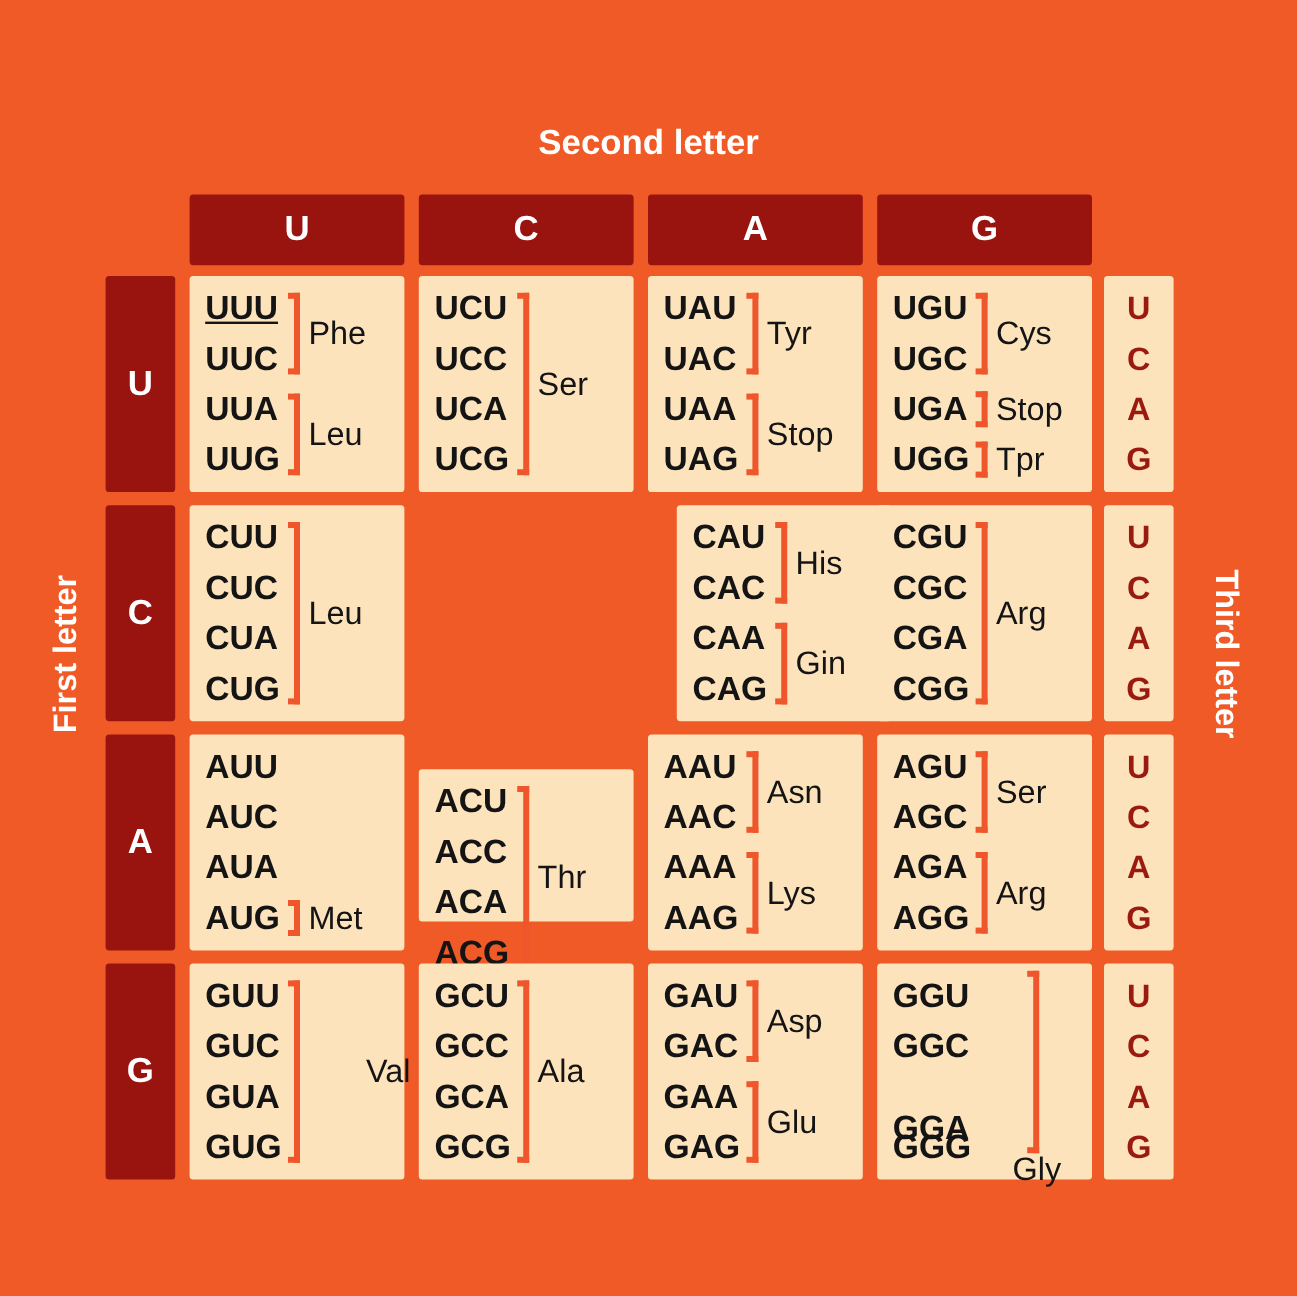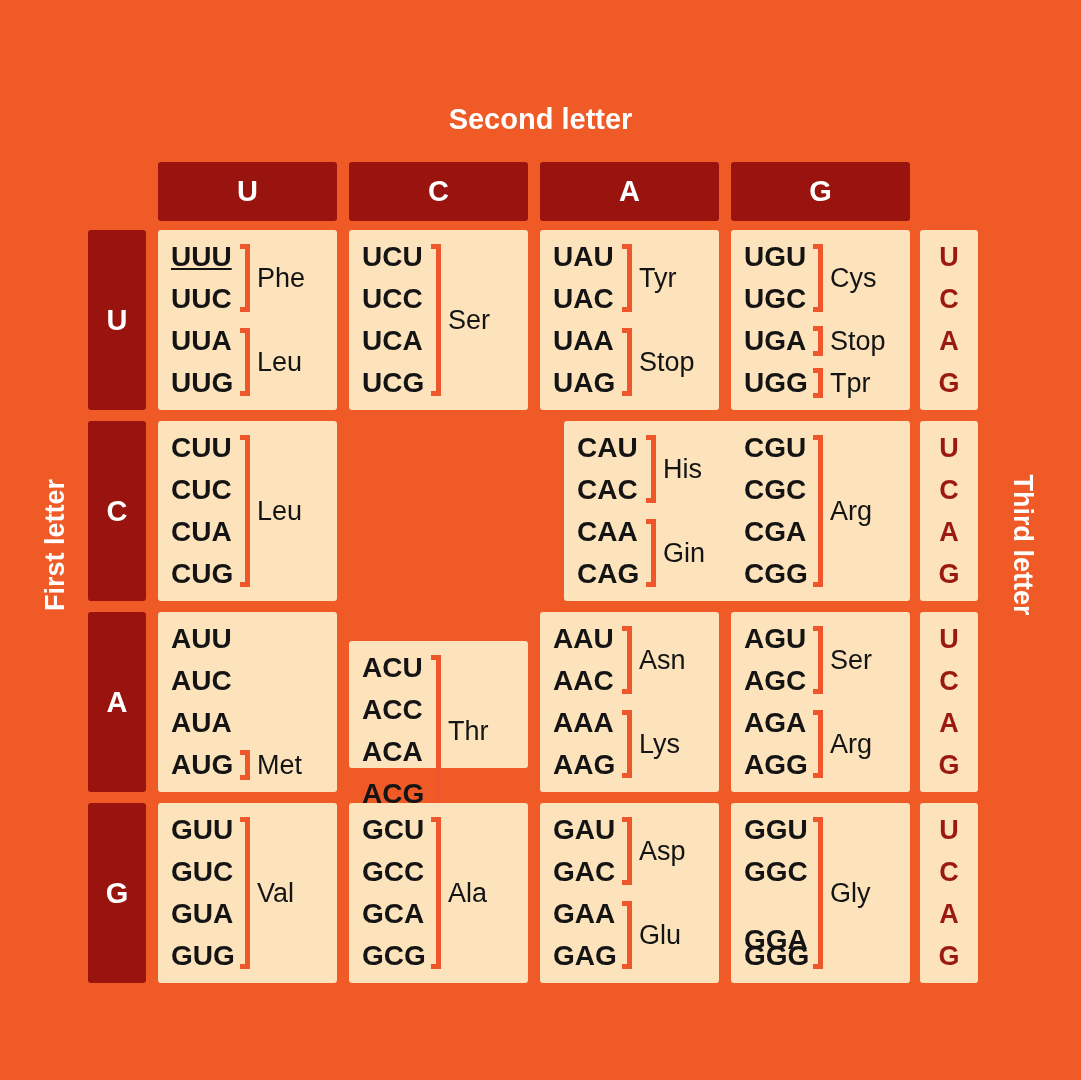--- a/index.html
+++ b/index.html
@@ -227,21 +227,21 @@
       <div class="third-letter" style="top: 48px;">C</div>
       <div class="third-letter" style="top: 90px;">A</div>
       <div class="third-letter" style="top: 132px;">G</div>
     </div>
     <div class="hdr-cell" style="left: 88px; top: 803px; width: 58px; height: 180px;">G</div>
     <div class="cell" style="left: 158px; top: 803px; width: 179px; height: 180px;">
       <div class="codon" style="top: 6px;">GUU</div>
       <div class="codon" style="top: 48px;">GUC</div>
       <div class="codon" style="top: 90px;">GUA</div>
       <div class="codon" style="top: 132px;">GUG</div>
-      <div class="group" style="top: 6px; height: 168px;">
+      <div class="group" style="top: 6px; height: 168px; gap: 48px;">
         <div class="bracket" style="height: 152px;"></div>
         <div class="amino">Val</div>
       </div>
     </div>
     <div class="cell" style="left: 349px; top: 803px; width: 179px; height: 180px;">
       <div class="codon" style="top: 6px;">GCU</div>
       <div class="codon" style="top: 48px;">GCC</div>
       <div class="codon" style="top: 90px;">GCA</div>
       <div class="codon" style="top: 132px;">GCG</div>
       <div class="group" style="top: 6px; height: 168px;">
@@ -261,21 +261,21 @@
       <div class="group" style="top: 90px; height: 84px;">
         <div class="bracket" style="height: 68px;"></div>
         <div class="amino">Glu</div>
       </div>
     </div>
     <div class="cell" style="left: 731px; top: 803px; width: 179px; height: 180px;">
       <div class="codon" style="top: 6px;">GGU</div>
       <div class="codon" style="top: 48px;">GGC</div>
       <div class="codon" style="top: 90px; margin-top: 26px;">GGA</div>
       <div class="codon" style="top: 132px;">GGG</div>
-      <div class="group" style="top: 6px; height: 168px;">
+      <div class="group" style="top: 6px; height: 168px; flex-direction: column;">
         <div class="bracket" style="height: 152px;"></div>
         <div class="amino">Gly</div>
       </div>
     </div>
     <div class="cell" style="left: 920px; top: 803px; width: 58px; height: 180px;">
       <div class="third-letter" style="top: 6px;">U</div>
       <div class="third-letter" style="top: 48px;">C</div>
       <div class="third-letter" style="top: 90px;">A</div>
       <div class="third-letter" style="top: 132px;">G</div>
     </div>

